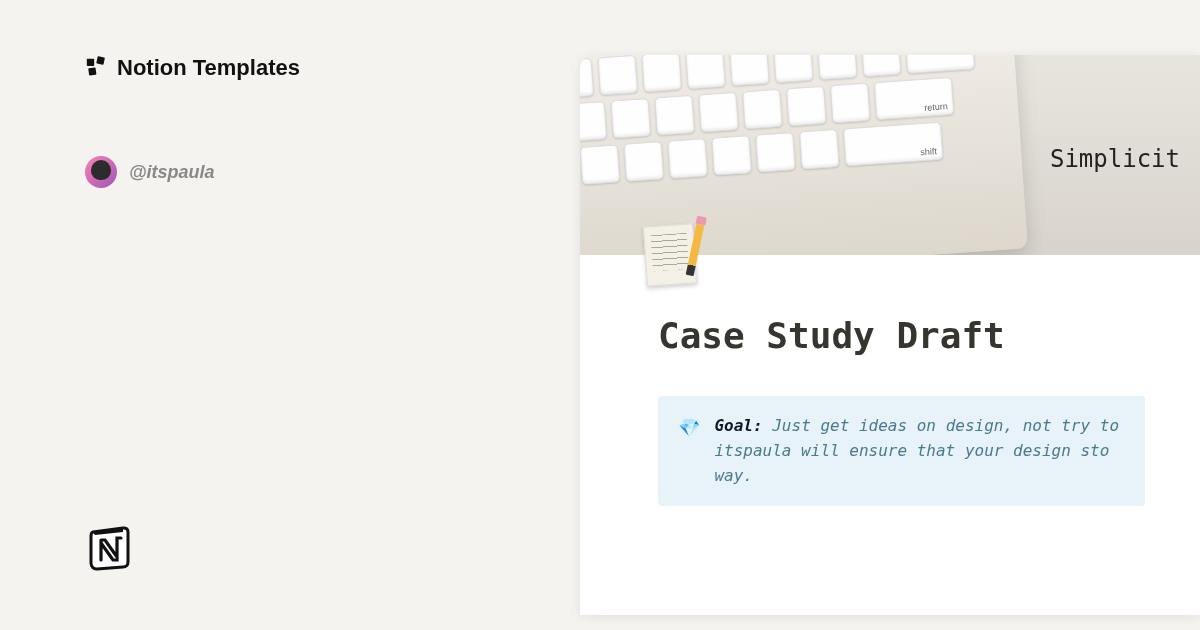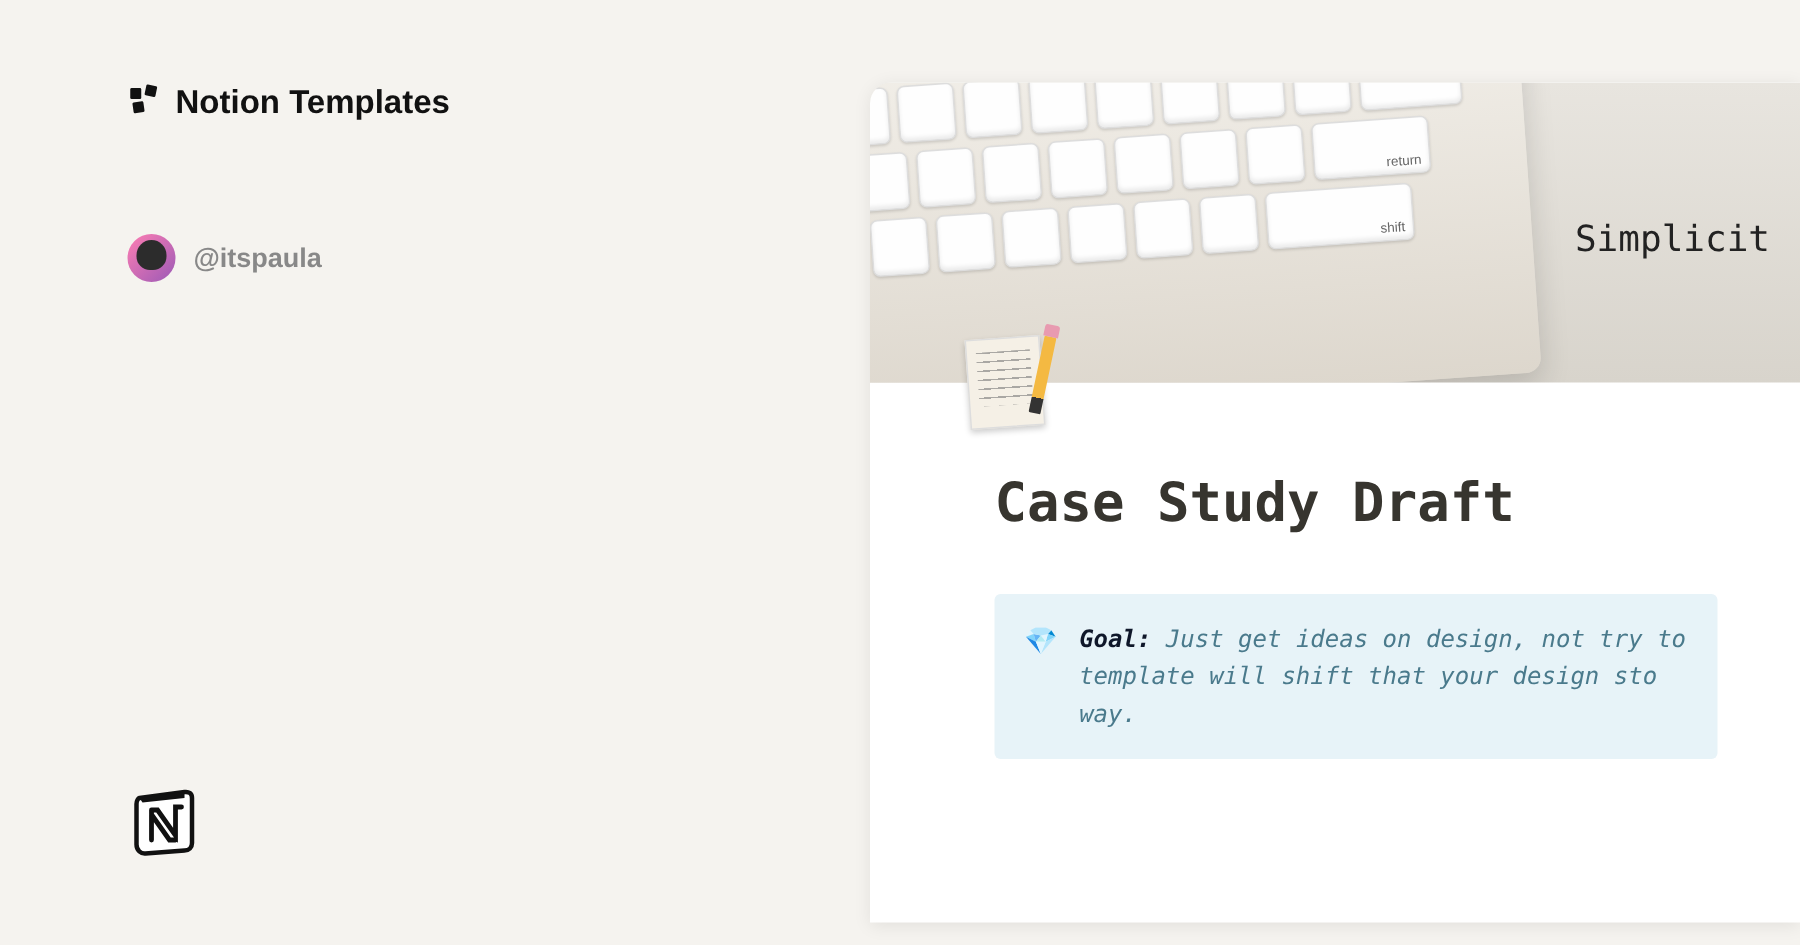--- a/index.html
+++ b/index.html
@@ -60,20 +60,21 @@
     left: 6px;
     width: 20px;
     height: 20px;
     background: #2c2c2c;
     border-radius: 50% 50% 45% 45%;
   }
   .handle {
     font-size: 18px;
     font-weight: 600;
     color: #888;
+    font-style: italic;
   }
   .notion-logo {
     position: absolute;
     left: 85px;
     bottom: 58px;
     width: 50px;
     height: 50px;
   }
   .preview {
     position: absolute;
@@ -175,22 +176,21 @@
   }
   .pencil::before{
     content:"";
     position:absolute;
     top:-8px; left:-1px;
     width:10px;height:8px;
     background:#e89ab0;
     border-radius:2px 2px 0 0;
   }
   .page-body {
-    padding: 60px 55px 0 55px;
-    margin-left: 28px;
+    padding: 60px 55px 0 78px;
   }
   .page-title {
     font-family: ui-monospace, "SF Mono", Menlo, monospace;
     font-size: 36px;
     font-weight: 700;
     color: #37352f;
     margin-bottom: 40px;
   }
   .callout {
     background: #e7f3f8;
@@ -283,18 +283,18 @@
   </div>
 
   <div class="page-body">
     <h2 class="page-title">Case Study Draft</h2>
 
     <div class="callout">
       <span class="callout-icon">💎</span>
       <div class="callout-body">
         <b>Goal:</b>
         <span>Just get ideas on design, not try to</span><br>
-        <span>template will shift that your design sto</span><br>
+        <span>itspaula will ensure that your design sto</span><br>
         <span>way.</span>
       </div>
     </div>
   </div>
 </div>
 
 </body></html>

